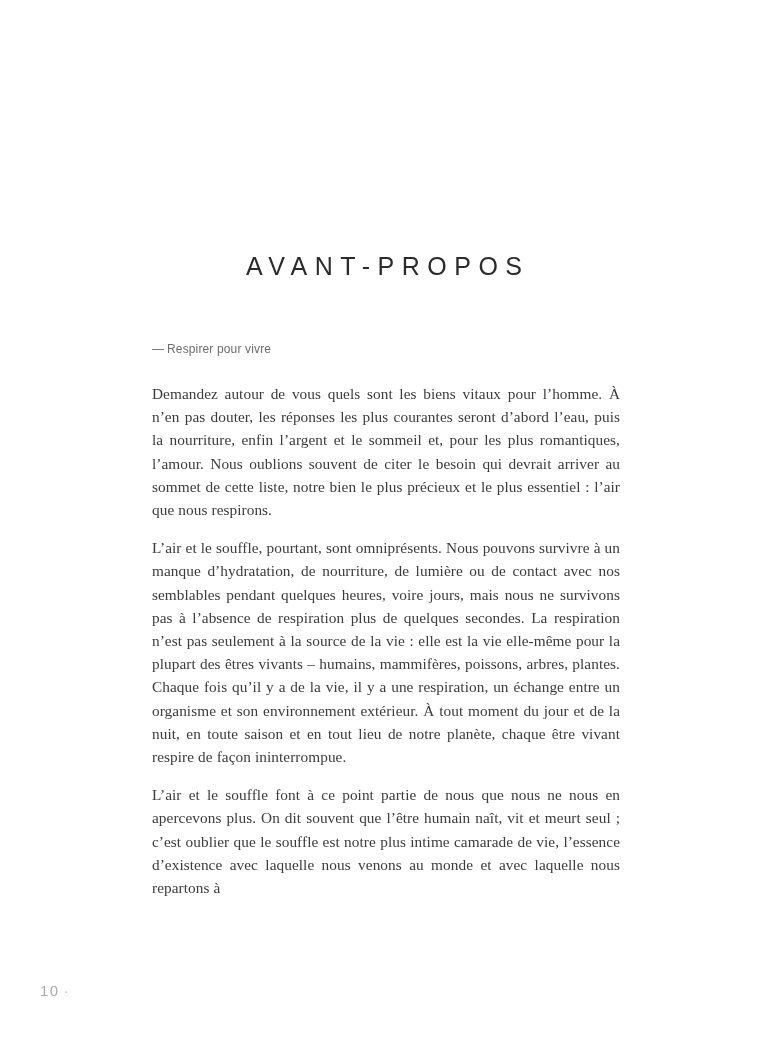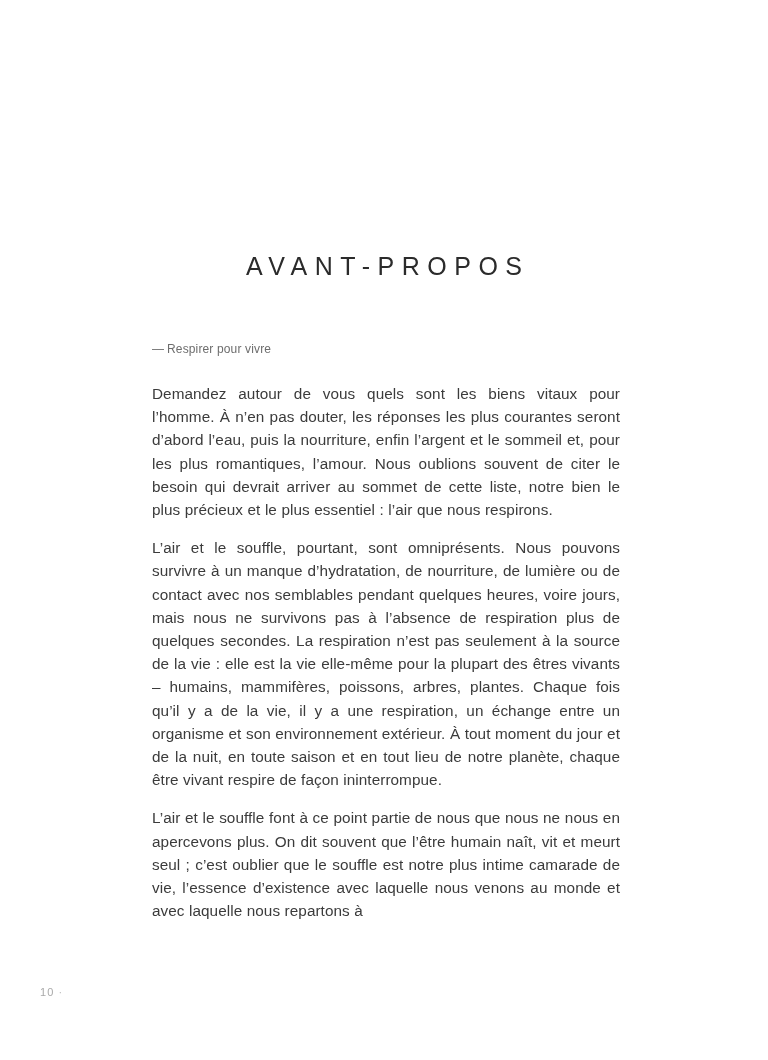--- a/index.html
+++ b/index.html
@@ -63,32 +63,33 @@
     margin: 0 0 15px 0;
     font-size: 15.3px;
     font-weight: 400;
     color: #3b3b3b;
     line-height: 23.2px;
     text-align: justify;
     text-justify: inter-word;
     letter-spacing: 0.004em;
     word-spacing: 0.01em;
     hyphens: manual;
+    font-family: Liberation Serif, serif;
   }
 
   .body-paragraph:last-child {
     margin-bottom: 0;
   }
 
   
   .folio {
     position: absolute;
     left: 40px;
     bottom: 62px;
-    font-size: 11px;
+    font-size: 15px;
     color: #a9a9a9;
     letter-spacing: 0.10em;
     line-height: 1;
     white-space: nowrap;
   }
 
   .folio .folio-number {
     color: #a9a9a9;
   }
 

